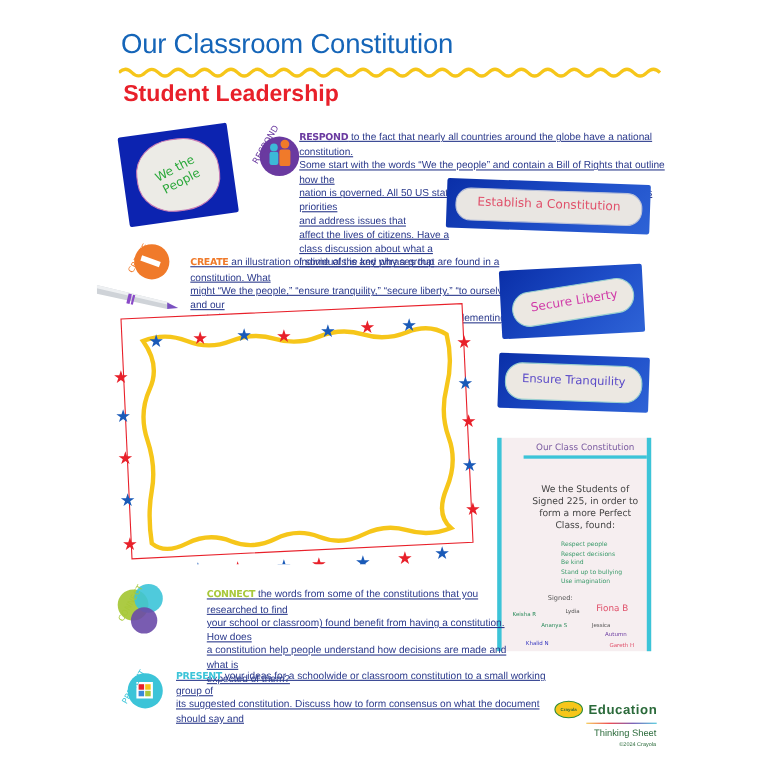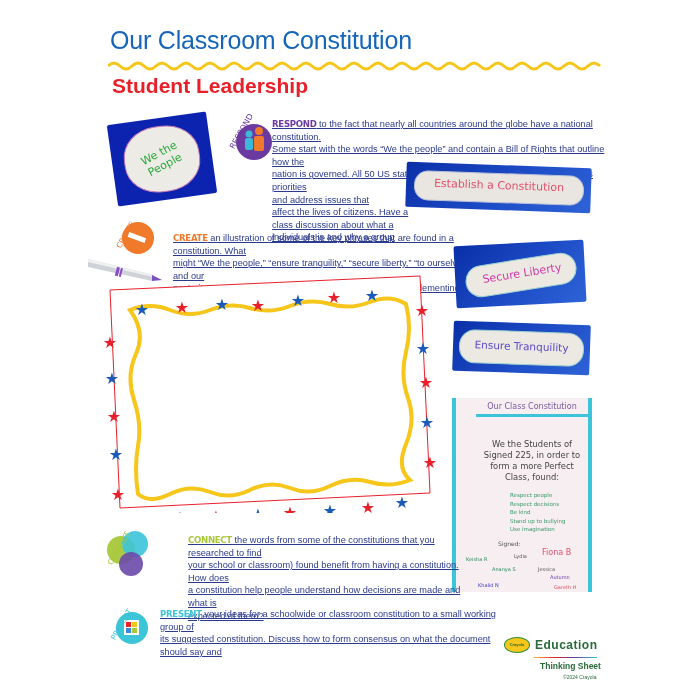--- a/index.html
+++ b/index.html
@@ -22,21 +22,21 @@
 
   .poster { background: #f6eef0; border-left: 4px solid #3cc4d8; border-right: 4px solid #3cc4d8; padding-left: 20px; }
   .poster .hdr { font-size: 8px; color: #7a5aa0; text-align: center; padding: 4px 0 3px; border-bottom: 3px solid #3cc4d8; font-family: "DejaVu Sans", sans-serif; }
   .poster .body { font-size: 8.4px; color: #444; text-align: center; line-height: 11px; font-family: "DejaVu Sans", sans-serif; margin-top: 22px; }
   .poster ul { list-style: none; font-size: 5.5px; color: #3a9a6a; margin: 8px 0 0 34px; line-height: 8.5px; font-family: "DejaVu Sans", sans-serif; }
   .poster .signed { font-size: 6px; color: #555; margin: 6px 0 0 22px; font-family: "DejaVu Sans", sans-serif; }
   .poster .sig { position: absolute; font-size: 5px; font-family: "DejaVu Sans", sans-serif; }
 
   .footer-edu { font-size: 12px; font-weight: bold; color: #2a6a3a; letter-spacing: 0.5px; }
   .footer-rule { height: 1px; background: linear-gradient(90deg, #f4c542, #e8202a, #5b3ea8, #3cc4d8); }
-  .footer-ts { font-size: 8.5px; font-weight: bold; color: #2a6a3a; text-align: center; }
+  .footer-ts { font-size: 8.5px; font-weight: normal; color: #2a6a3a; text-align: center; }
   .footer-copy { font-size: 5px; color: #2a6a3a; }
 </style>
 </head>
 <body>
 
 <div class="abs title">Our Classroom Constitution</div>
 <svg class="abs wave" viewBox="0 0 495 12" preserveAspectRatio="none">
   <path d="M0 6 Q 6 0 12 6 T 24 6 T 36 6 T 48 6 T 60 6 T 72 6 T 84 6 T 96 6 T 108 6 T 120 6 T 132 6 T 144 6 T 156 6 T 168 6 T 180 6 T 192 6 T 204 6 T 216 6 T 228 6 T 240 6 T 252 6 T 264 6 T 276 6 T 288 6 T 300 6 T 312 6 T 324 6 T 336 6 T 348 6 T 360 6 T 372 6 T 384 6 T 396 6 T 408 6 T 420 6 T 432 6 T 444 6 T 456 6 T 468 6 T 480 6 T 492 6" fill="none" stroke="#f6c61a" stroke-width="3"></path>
 </svg>
 <div class="abs subtitle">Student Leadership</div>

